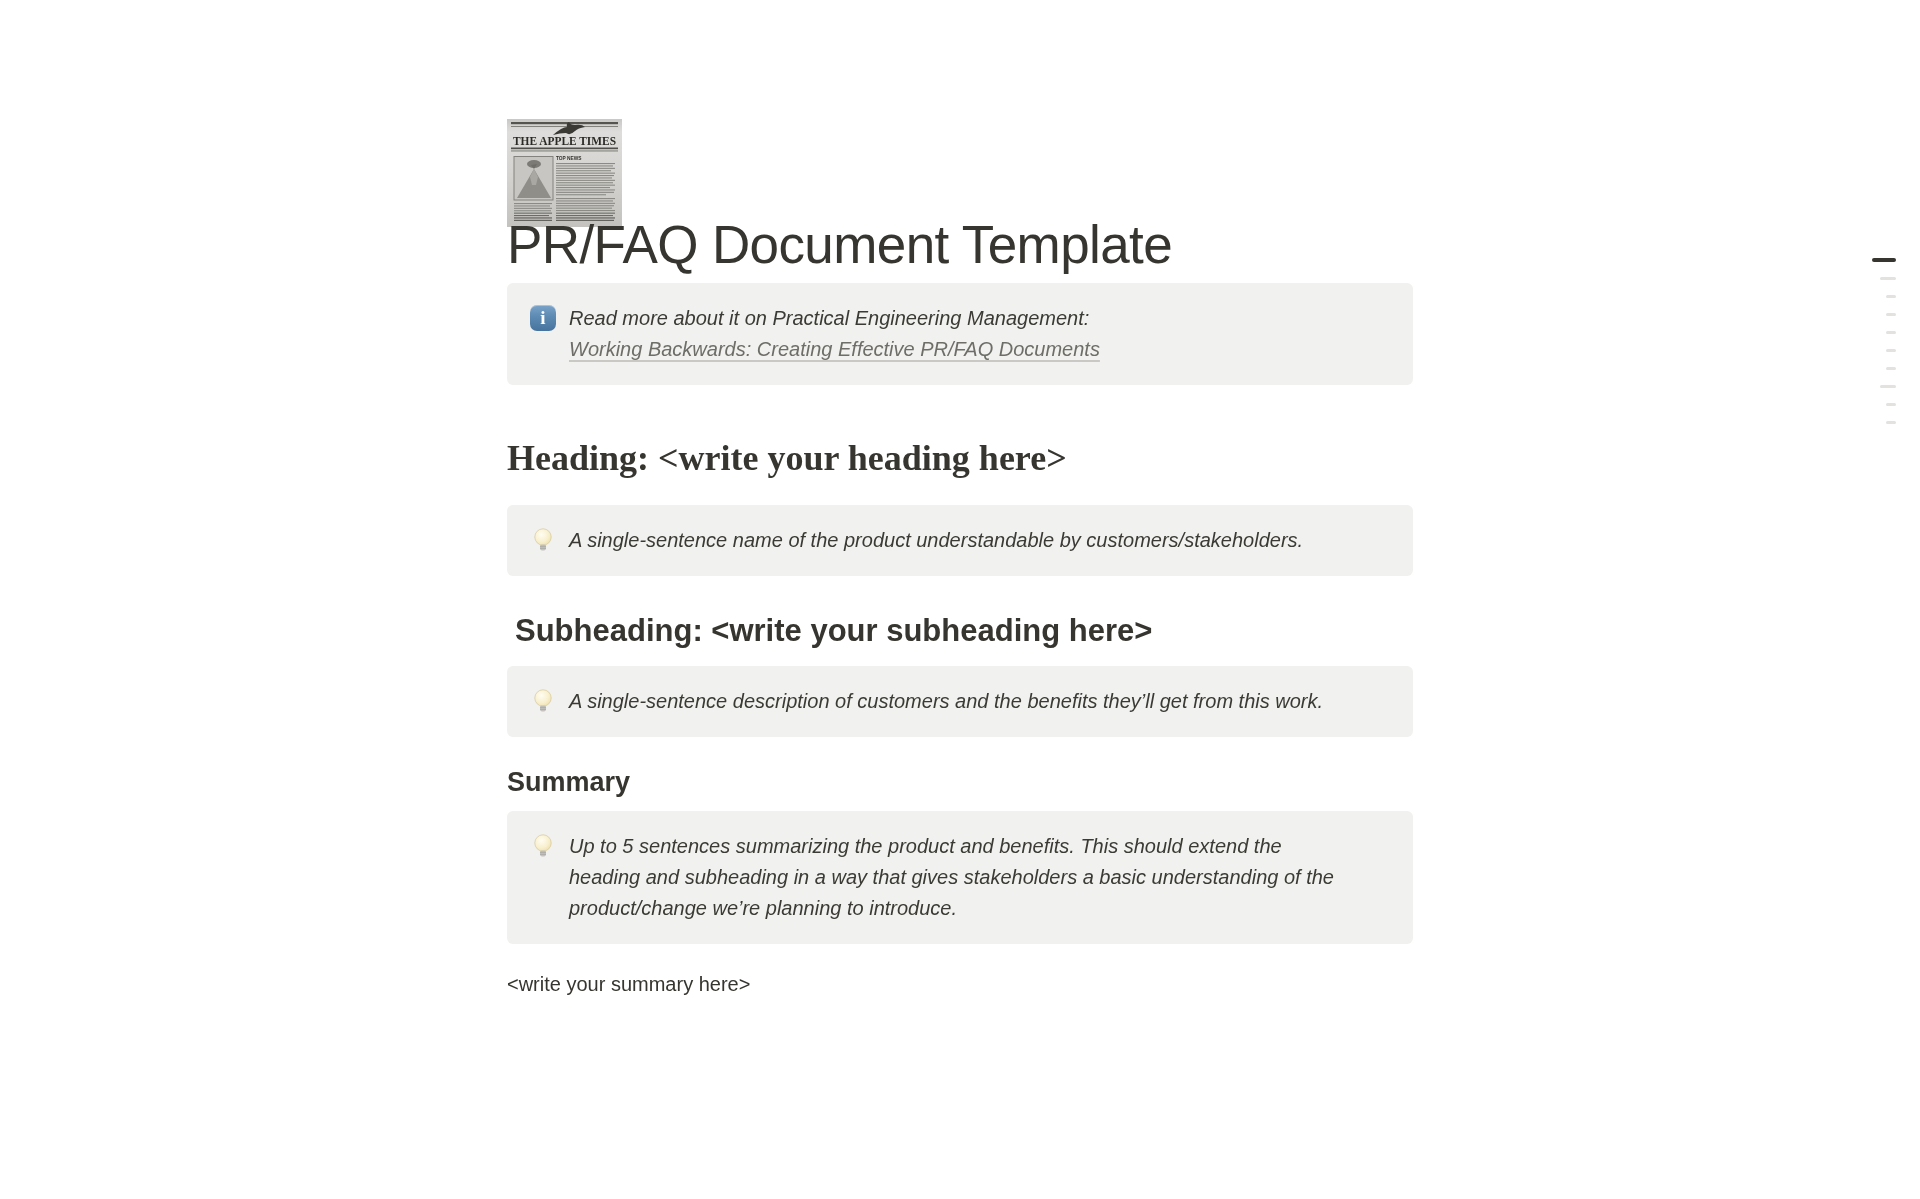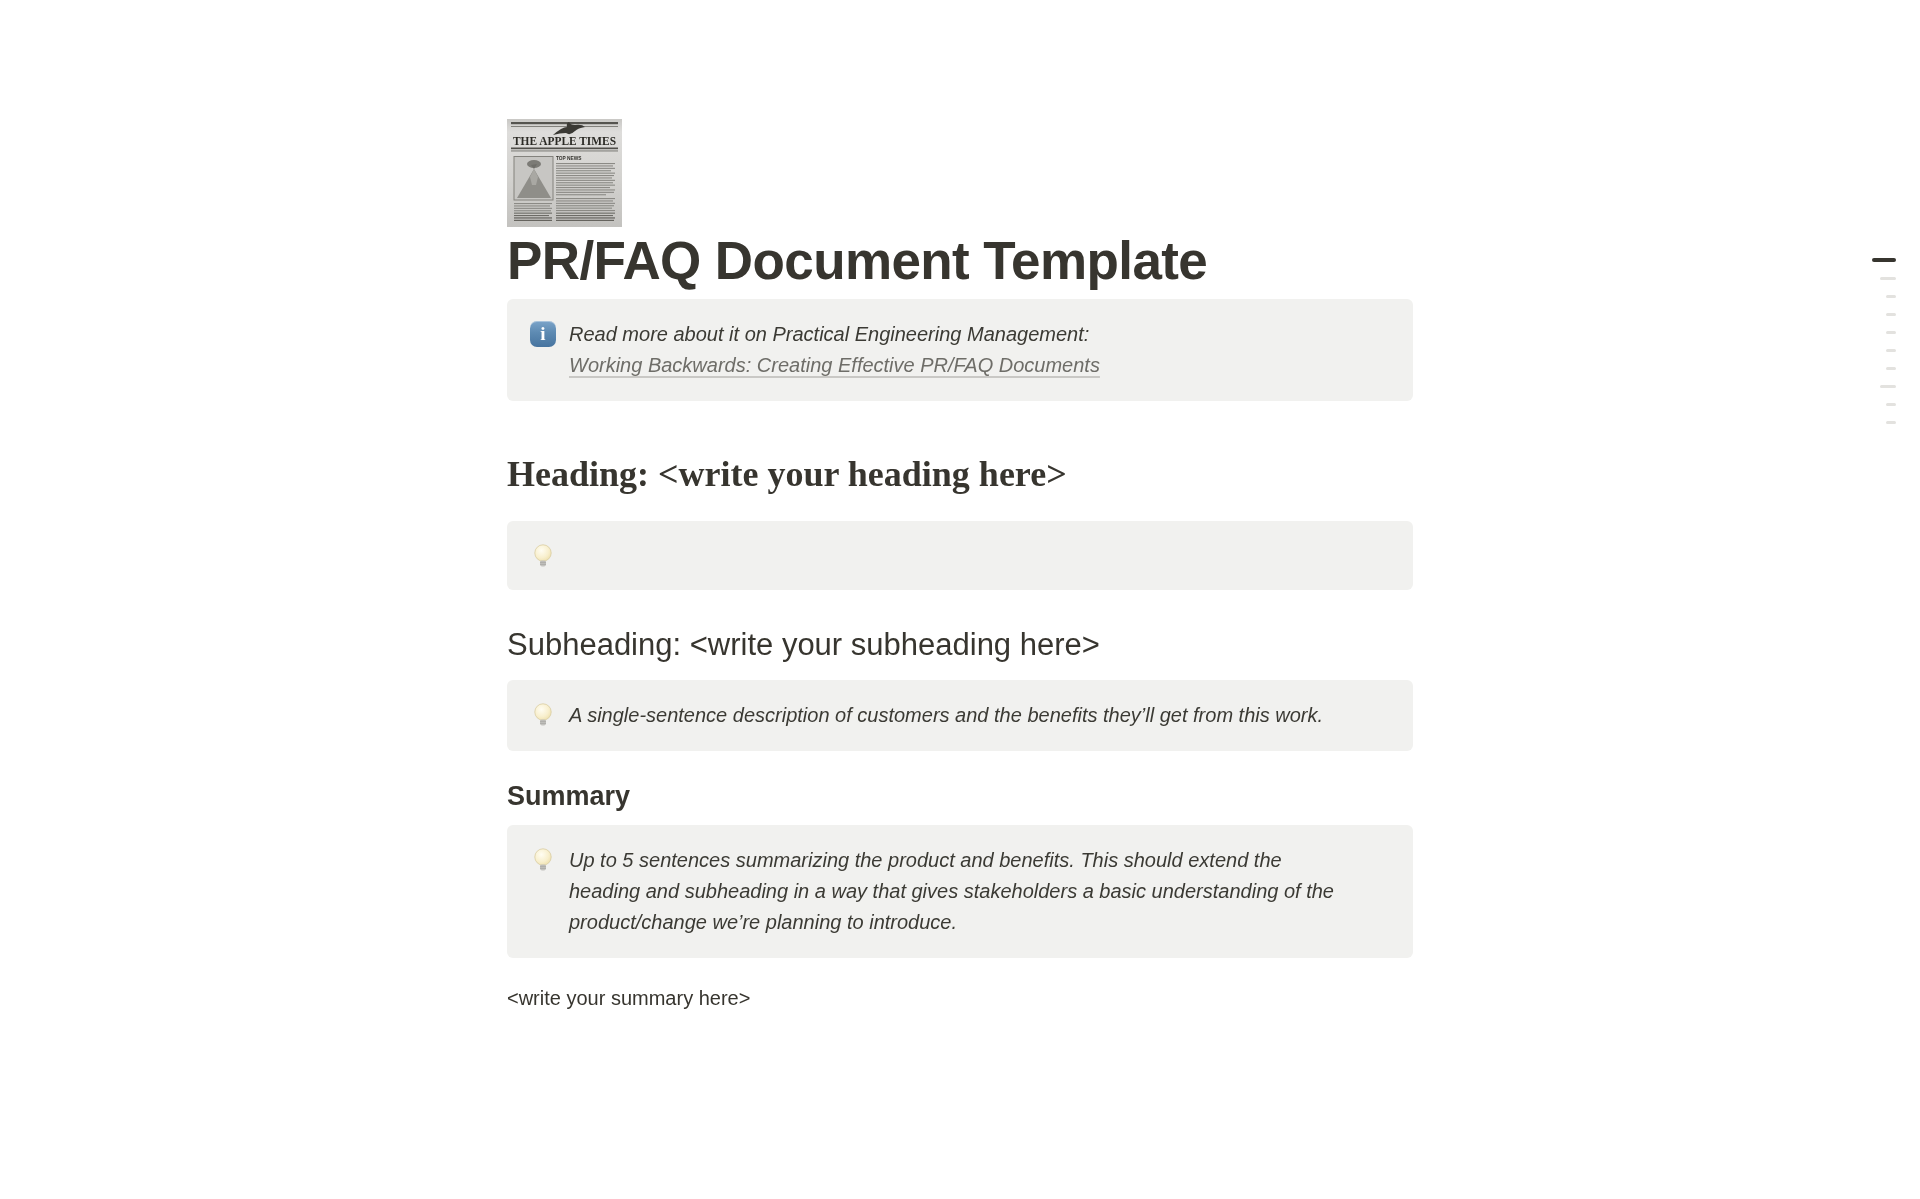--- a/index.html
+++ b/index.html
@@ -20,24 +20,24 @@
   
   .cover {
     width: 115px; height: 96px;
     display: block;
     cursor: pointer;
   }
   .cover svg { display: block; width: 115px; height: 108px; }
 
   
   .doc-title {
-    margin-top: 16px;
+    margin-top: 0;
     font-size: 53px;
     line-height: 60px;
-    font-weight: 700;
+    font-weight: 400;
     letter-spacing: -0.6px;
     color: #37352f;
   }
 
   
   .callout {
     margin-top: 8px;
     background: #f1f1ef;
     border-radius: 6px;
     padding: 20px 30px 20px 22px;
@@ -72,24 +72,24 @@
 
   
   h2.sec {
     margin: 50px 0 24px;
     font-size: 36px;
     line-height: 46px;
     font-weight: 700;
     font-family: Liberation Serif, serif;
   }
   h3.sec {
-    margin: 34px 0 14px;
+    margin: 34px 8px 14px;
     font-size: 31px;
     line-height: 42px;
-    font-weight: 400;
+    font-weight: 700;
   }
   h4.sec {
     margin: 28px 0 12px;
     font-size: 27px;
     line-height: 34px;
     font-weight: 700;
   }
   .body-paragraph {
     margin-top: 25px;
     font-size: 20px;
@@ -229,20 +229,23 @@
             <stop offset="0.6" stop-color="#f8efcd"></stop>
             <stop offset="1" stop-color="#ecdda6"></stop>
           </radialGradient>
         </defs>
         <circle cx="12" cy="10" r="8.2" fill="url(#bulbGrad)" stroke="#d9cda2" stroke-width="0.8"></circle>
         <rect x="9" y="17.4" width="6" height="6" rx="1.8" fill="#c4c3bf"></rect>
         <rect x="9" y="18.8" width="6" height="0.9" fill="#a8a7a3"></rect>
         <rect x="9" y="20.8" width="6" height="0.9" fill="#a8a7a3"></rect>
       </svg>
     </div>
+    <div class="callout-body">
+      <p class="w-b">A single-sentence name of the product understandable by customers/stakeholders.</p>
+    </div>
   </div>
 
   <h3 class="sec">Subheading: &lt;write your subheading here&gt;</h3>
   <div class="callout">
     <div class="callout-icon">
       <svg class="bulb-emoji" viewBox="0 0 24 26">
         <circle cx="12" cy="10" r="8.2" fill="url(#bulbGrad)" stroke="#d9cda2" stroke-width="0.8"></circle>
         <rect x="9" y="17.4" width="6" height="6" rx="1.8" fill="#c4c3bf"></rect>
         <rect x="9" y="18.8" width="6" height="0.9" fill="#a8a7a3"></rect>
         <rect x="9" y="20.8" width="6" height="0.9" fill="#a8a7a3"></rect>

